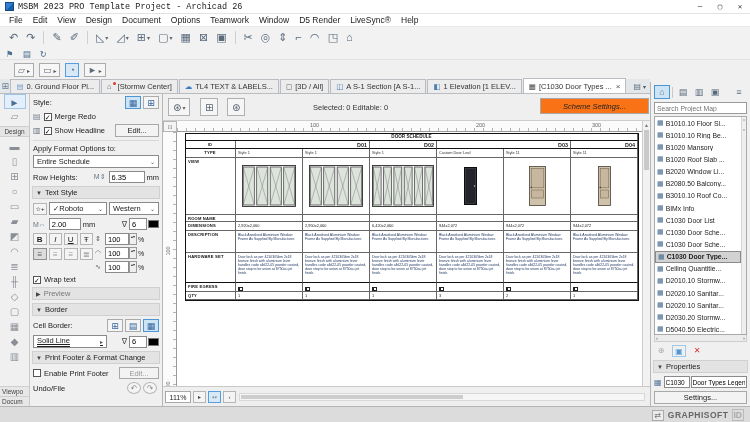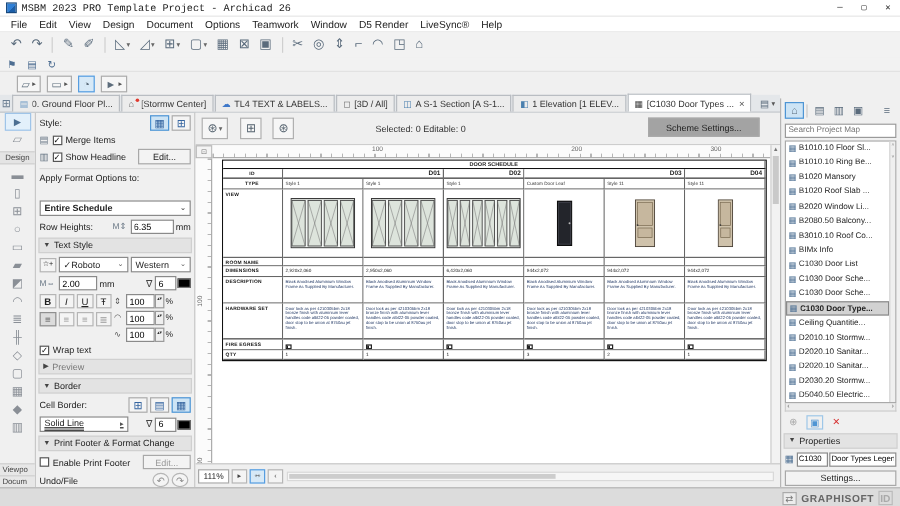--- a/index.html
+++ b/index.html
@@ -70,21 +70,21 @@
   .fmtbtn.act{background:#dcdcdc;border-color:#8f8f8f;}
   .stprow{display:flex;align-items:center;margin-bottom:2px;}
   .stpic{font-size:7px;color:#555;width:10px;flex:none;}
   .stp{width:8px;height:12px;border:1px solid #9a9a9a;background:#efefef;font-size:4px;line-height:5px;text-align:center;color:#333;flex:none;}
   .pct{font-size:7px;margin-left:1px;}
   
   #main{position:absolute;left:163px;top:94px;width:487px;height:312px;background:#f0f0f0;}
   #schedbar{position:absolute;left:0;top:0;width:100%;height:27px;border-bottom:1px solid #cdcdcd;background:#efefef;}
   .sbtn{position:absolute;top:4px;height:18px;border:1px solid #b0b0b0;background:#f6f6f6;display:flex;align-items:center;padding:0 4px;font-size:10px;color:#55636f;}
   #seltext{position:absolute;left:114px;top:9px;font-size:7.5px;color:#333;white-space:nowrap;margin-left:36px;}
-  #schemebtn{position:absolute;left:377px;top:4px;width:93px;height:16px;border:1px solid #a8a8a8;background:#a3a3a3;font-size:7.5px;text-align:center;line-height:15px;}
+  #schemebtn{position:absolute;left:377px;top:4px;width:109px;height:16px;border:1px solid #a8a8a8;background:#f97316;font-size:7.5px;text-align:center;line-height:15px;font-style:italic;}
   #rcorner{position:absolute;left:0;top:27px;width:14px;height:11px;background:#f4f4f4;border:1px solid #b5b5b5;font-size:6px;text-align:center;line-height:10px;color:#777;}
   #hruler{position:absolute;left:14px;top:27px;width:465px;height:11px;background:#fbfbfb;border-bottom:1px solid #999;
     background-image:repeating-linear-gradient(90deg,#b5b5b5 0 1px,transparent 1px 9px);background-size:100% 3px;background-position:0 100%;background-repeat:no-repeat;}
   .hrl{position:absolute;top:1px;font-size:5.5px;color:#666;background:#fbfbfb;padding:0 2px;}
   #vruler{position:absolute;left:0;top:38px;width:14px;height:254px;background:#fbfbfb;border-right:1px solid #999;
     background-image:repeating-linear-gradient(180deg,#b5b5b5 0 1px,transparent 1px 9px);background-size:3px 100%;background-position:100% 0;background-repeat:no-repeat;}
   .vrl{position:absolute;left:0px;font-size:5.5px;color:#666;transform:rotate(-90deg);}
   #canvas{position:absolute;left:14px;top:38px;width:465px;height:254px;background:#fff;overflow:hidden;}
   #vscroll{position:absolute;right:0;top:27px;width:8px;height:265px;background:#f2f2f2;border-left:1px solid #cdcdcd;}
   #vscroll .arr{display:block;font-size:5px;text-align:center;color:#777;line-height:8px;}
@@ -324,31 +324,31 @@
     <div class="lrow">
       <span class="llabel">Style:</span>
       <span style="margin-left:auto;display:flex;">
         <span class="gridbtn act">▦</span>
         <span class="gridbtn">⊞</span>
       </span>
     </div>
     <div class="lrow">
       <span class="mini-ic">▤</span>
       <span class="cb">✓</span>
-      <span class="llabel">Merge Items</span>
+      <span class="llabel">Merge Redo</span>
     </div>
     <div class="lrow">
       <span class="mini-ic">▥</span>
       <span class="cb">✓</span>
       <span class="llabel">Show Headline</span>
       <span class="btn" style="margin-left:auto;width:44px;height:13px;line-height:12px;">Edit...</span>
     </div>
     <div class="sep"></div>
     <div class="llabel">Apply Format Options to:</div>
-    <div class="lrow" style="margin-top:14px;font-weight:bold;">
+    <div class="lrow" style="margin-top:2px;">
       <div class="sel">
         <span>Entire Schedule</span>
         <span class="ar">⌄</span>
       </div>
     </div>
     <div class="lrow">
       <span class="llabel">Row Heights:</span>
       <span class="mini-ic" style="margin-left:auto;font-size:7px;">M⇕</span>
       <input class="inp" style="width: 36px;" value="6.35">
       <span class="llabel" style="margin-left:2px;">mm</span>

